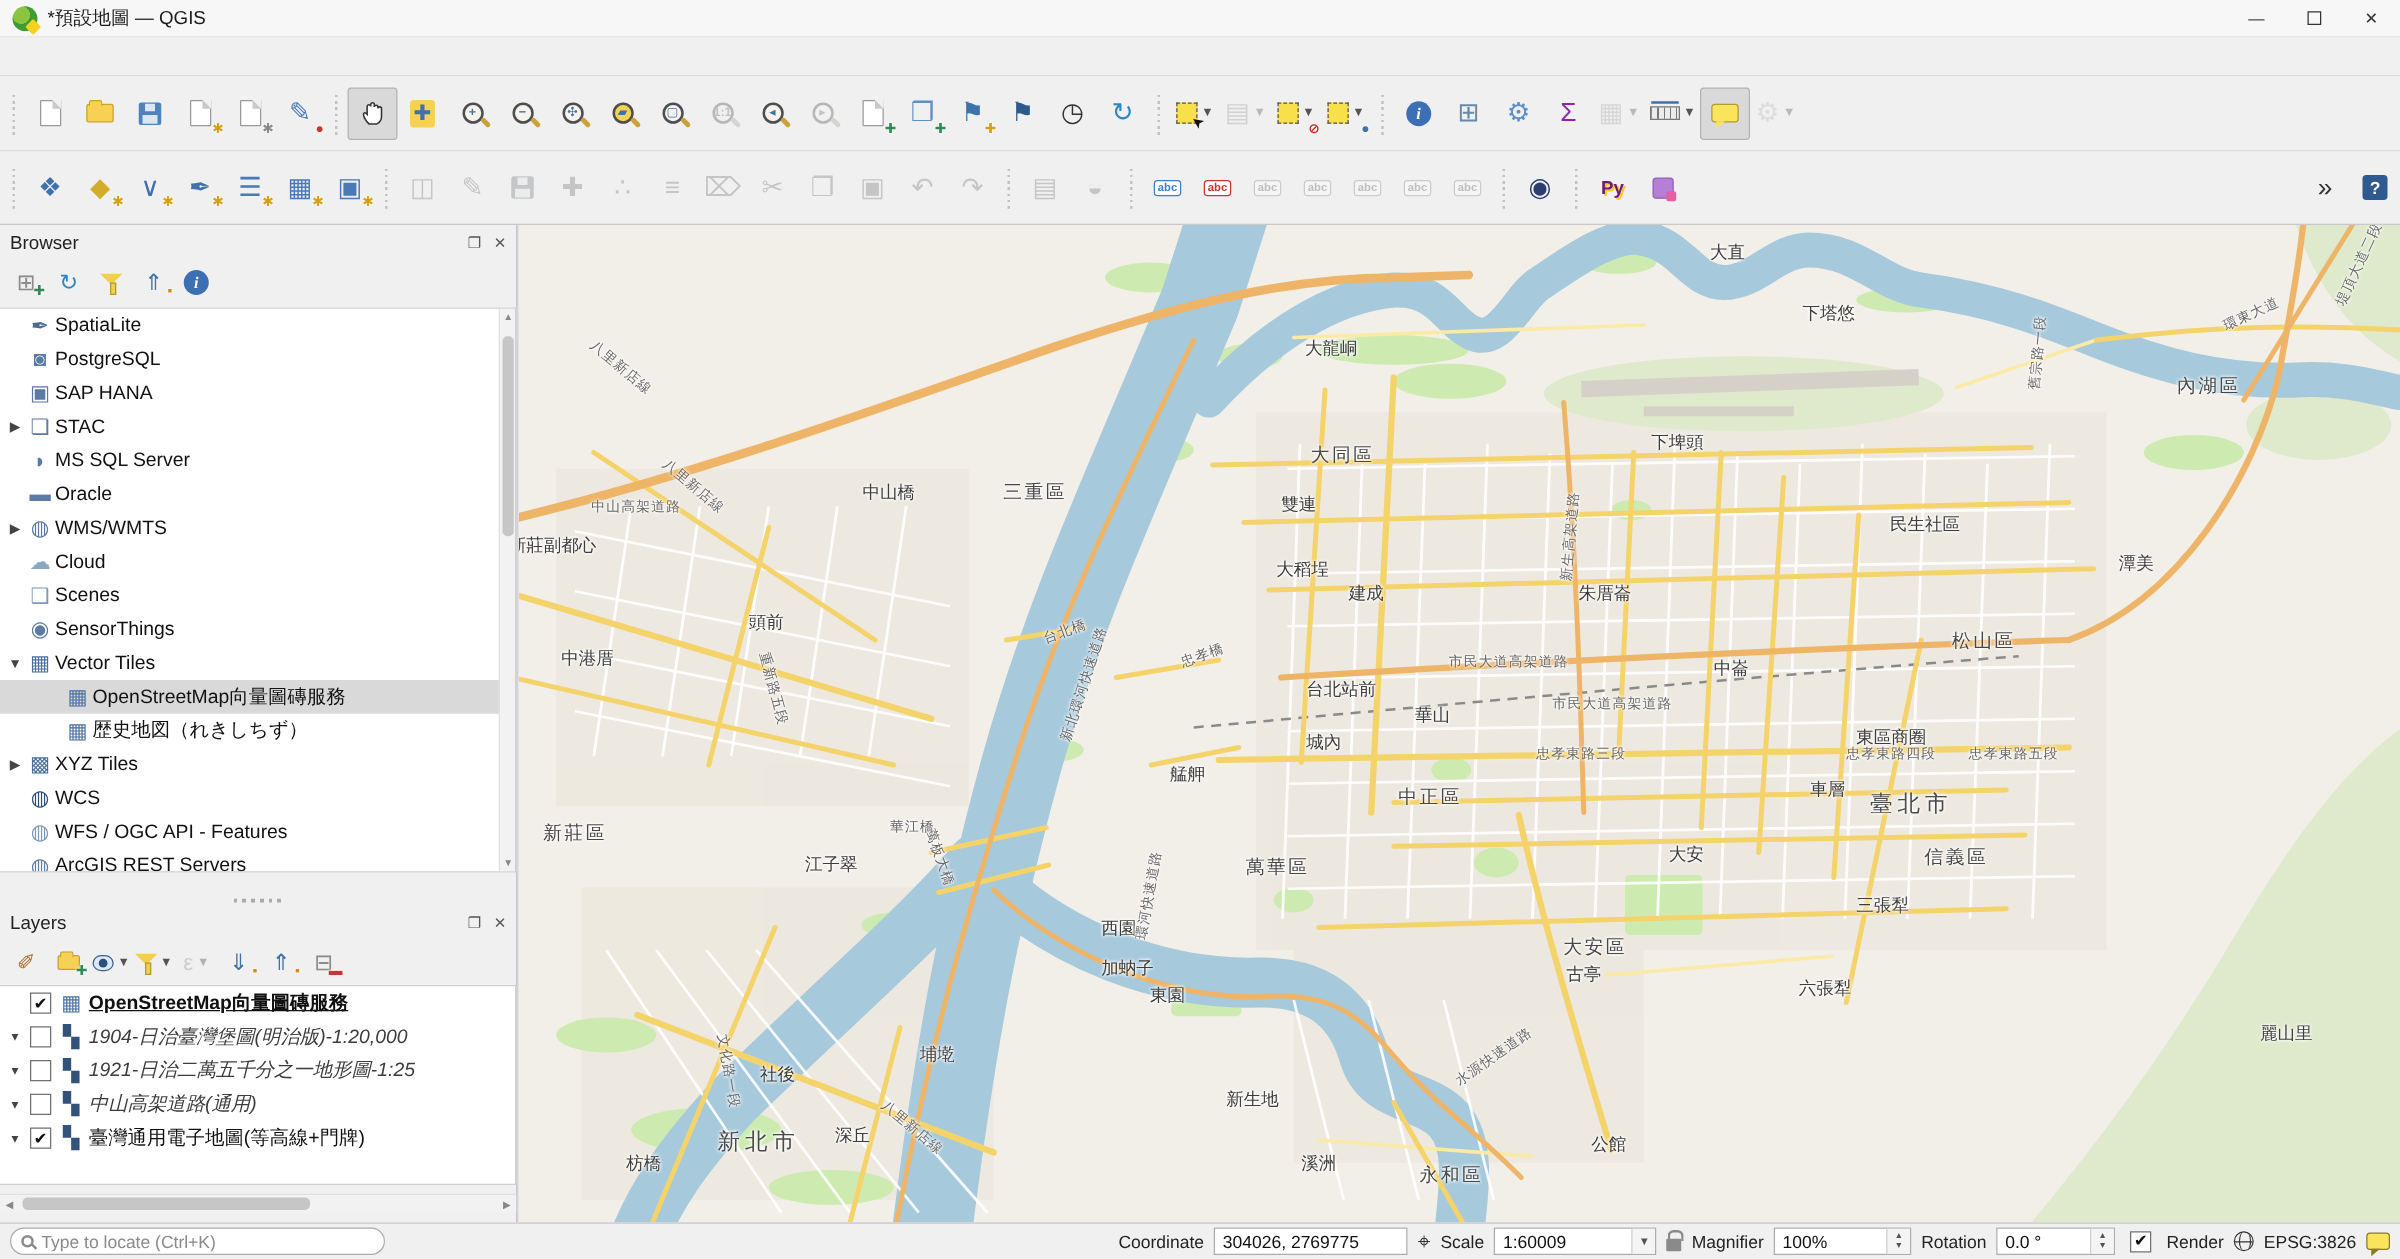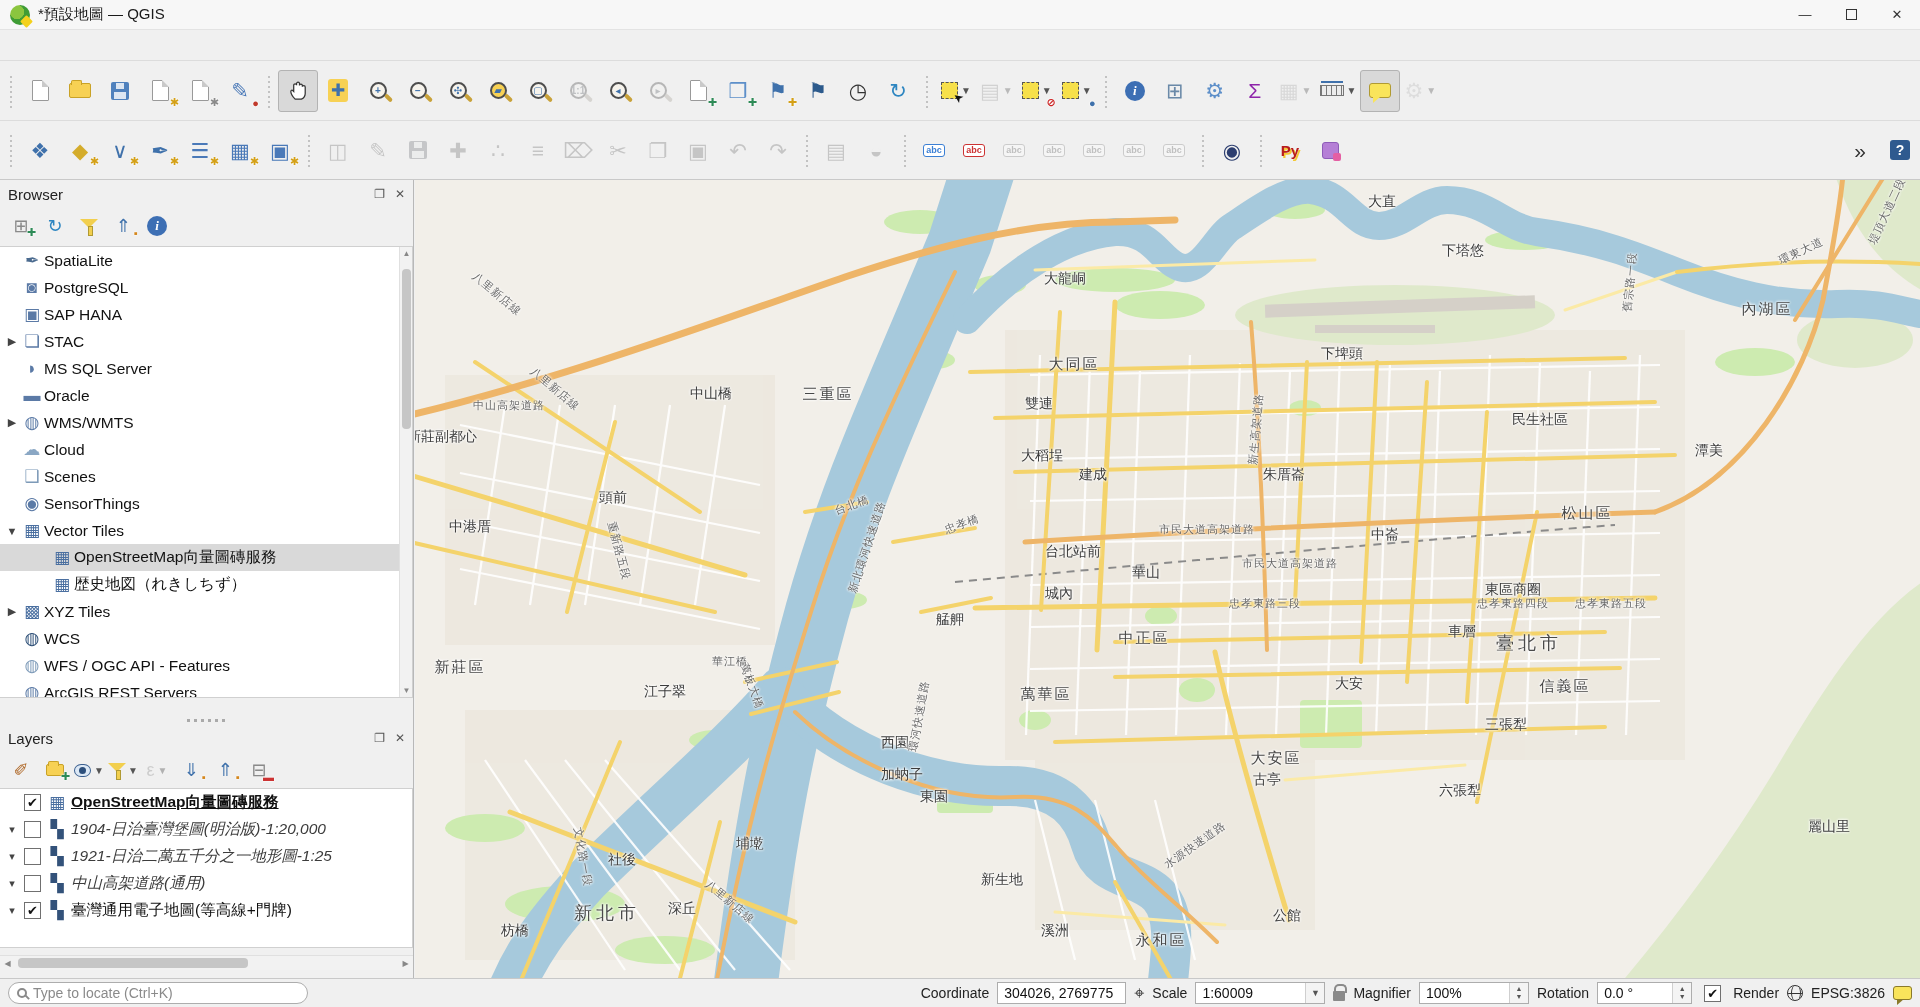--- a/index.html
+++ b/index.html
@@ -43,21 +43,21 @@
   .ic-mag.y { background:#f7d154; }
   .ic-move { font-size:17px; color:#3f71ab; background:#f7d154; border-radius:3px; padding:1px 3px; font-weight:bold; }
   .ic-sq { width:17px; height:17px; background:#f7e04a; border:1.6px dashed #555; position:relative; display:inline-block; }
   .ic-sq.cur::after { content:"➤"; position:absolute; right:-6px; bottom:-7px; font-size:12px; color:#111; transform:rotate(215deg); }
   .ic-info { width:20px; height:20px; border-radius:50%; background:#3d6fb4; color:#fff; font:italic bold 13px "Liberation Serif",serif; display:flex; align-items:center; justify-content:center; }
   .ic-abc { border:1.6px solid #888; color:#666; border-radius:3px; font-weight:bold; font-size:9px; padding:1px 2px; background:#fff; line-height:1; }
   .ic-bub { width:22px; height:15px; background:#f9e45b; border:1.5px solid #b09a33; border-radius:3px; position:relative; display:inline-block; }
   .ic-bub::after { content:""; position:absolute; left:3px; bottom:-6px; border-style:solid; border-width:6px 7px 0 0; border-color:#f9e45b transparent transparent transparent; }
   .ic-ruler { width:24px; height:11px; background:#ececec; border:1px solid #777; background-image:repeating-linear-gradient(90deg,#777 0 1px,transparent 1px 5px); position:relative; display:inline-block; }
   .ic-ruler::before { content:""; position:absolute; left:0; top:-5px; width:100%; height:2px; background:#3f71ab; }
-  .ic-py { font-weight:bold; font-size:15px; color:#b91c1c; text-shadow:1.5px 1.5px 0 #f4c832; }
+  .ic-py { font-weight:bold; font-size:15px; color:#701a75; text-shadow:1.5px 1.5px 0 #f4c832; }
   .ic-plug { width:17px; height:17px; background:#b57fd6; border:1px solid #8e5cb8; border-radius:3px; position:relative; display:inline-block; }
   .ic-plug::after { content:""; position:absolute; right:-3px; bottom:-3px; width:8px; height:8px; background:#e45fa3; border-radius:2px; }
   .ic-help { width:20px; height:20px; background:#2f5a8f; color:#fff; border-radius:3px; font-weight:bold; font-size:14px; display:flex; align-items:center; justify-content:center; }
   .ic-funnel { position:relative; width:19px; height:17px; display:inline-block; }
   .ic-funnel::before { content:""; position:absolute; left:0; top:1px; border-left:9px solid transparent; border-right:9px solid transparent; border-top:9px solid #f2cf4e; }
   .ic-funnel::after { content:""; position:absolute; left:8px; top:8px; width:3px; height:8px; background:#f2cf4e; border:0.5px solid #b09a33; }
   .ic-eye { width:19px; height:13px; border:1.6px solid #3a5f8f; border-radius:50% / 60%; position:relative; background:#dce8f5; display:inline-block; }
   .ic-eye::after { content:""; position:absolute; left:50%; top:50%; width:7px; height:7px; margin:-3.5px 0 0 -3.5px; background:#2c4f7c; border-radius:50%; }
   .ic-hand svg { display:block; }
 
@@ -782,21 +782,21 @@
         <div class="mlbl d" style="left: 1172px; top: 333px;">松山區</div>
         <div class="mlbl a" style="left: 658px; top: 372px;">台北站前</div>
         <div class="mlbl a" style="left: 731px; top: 393px;">華山</div>
         <div class="mlbl a" style="left: 644px; top: 414px;">城內</div>
         <div class="mlbl a" style="left: 1098px; top: 410px;">東區商圈</div>
         <div class="mlbl c" style="left: 1114px; top: 463px;">臺北市</div>
         <div class="mlbl a" style="left: 1047px; top: 452px;">車層</div>
         <div class="mlbl a" style="left: 535px; top: 440px;">艋舺</div>
         <div class="mlbl d" style="left: 45px; top: 487px;">新莊區</div>
         <div class="mlbl a" style="left: 250px; top: 512px;">江子翠</div>
-        <div class="mlbl d" style="left: 631px; top: 514px;">萬華區</div>
+        <div class="mlbl d" style="left: 607px; top: 514px;">萬華區</div>
         <div class="mlbl d" style="left: 729px; top: 458px;">中正區</div>
         <div class="mlbl a" style="left: 934px; top: 504px;">大安</div>
         <div class="mlbl d" style="left: 1150px; top: 506px;">信義區</div>
         <div class="mlbl a" style="left: 1091px; top: 545px;">三張犁</div>
         <div class="mlbl a" style="left: 480px; top: 563px;">西園</div>
         <div class="mlbl a" style="left: 487px; top: 595px;">加蚋子</div>
         <div class="mlbl a" style="left: 519px; top: 617px;">東園</div>
         <div class="mlbl a" style="left: 852px; top: 600px;">古亭</div>
         <div class="mlbl d" style="left: 861px; top: 578px;">大安區</div>
         <div class="mlbl a" style="left: 1045px; top: 611px;">六張犁</div>
@@ -836,21 +836,21 @@
       </div>
   </div>
 
   <div id="statusbar">
     <div id="locate">
       <span class="ic-smag"></span>
       <input placeholder="Type to locate (Ctrl+K)" style="">
     </div>
     <div style="flex:1"></div>
     <span>Coordinate</span>
-    <div class="sbox" style="width:129px">
+    <div class="sbox" style="width:155px">
         <span>304026, 2769775</span>
       </div>
     <span class="ic-track">⌖</span>
     <span>Scale</span>
     <div class="sbox scombo" style="width:130px">
       <span>1:60009</span>
         <span class="dbtn">▼</span>
     </div>
     <span class="ic-lock"></span>
     <span>Magnifier</span>

